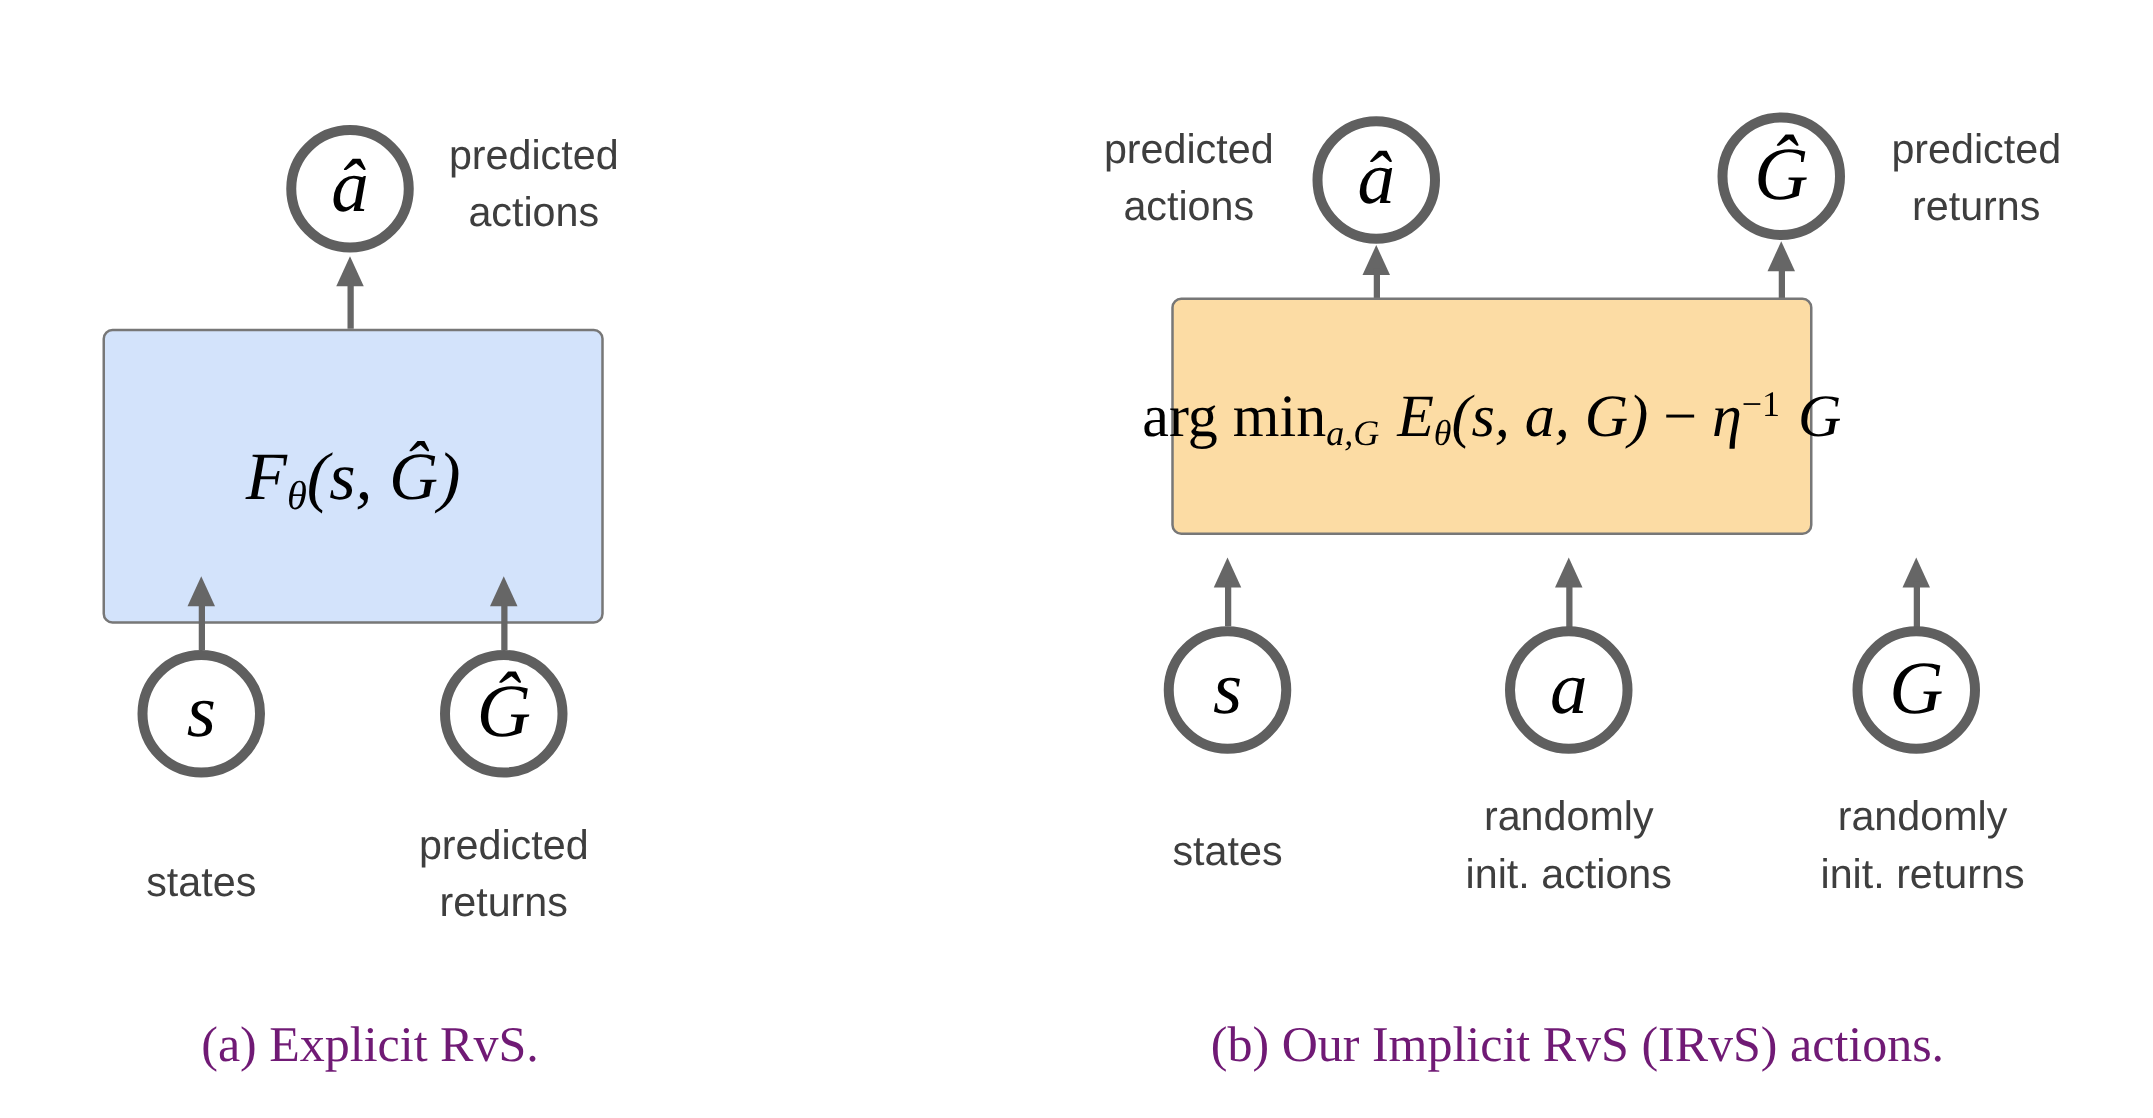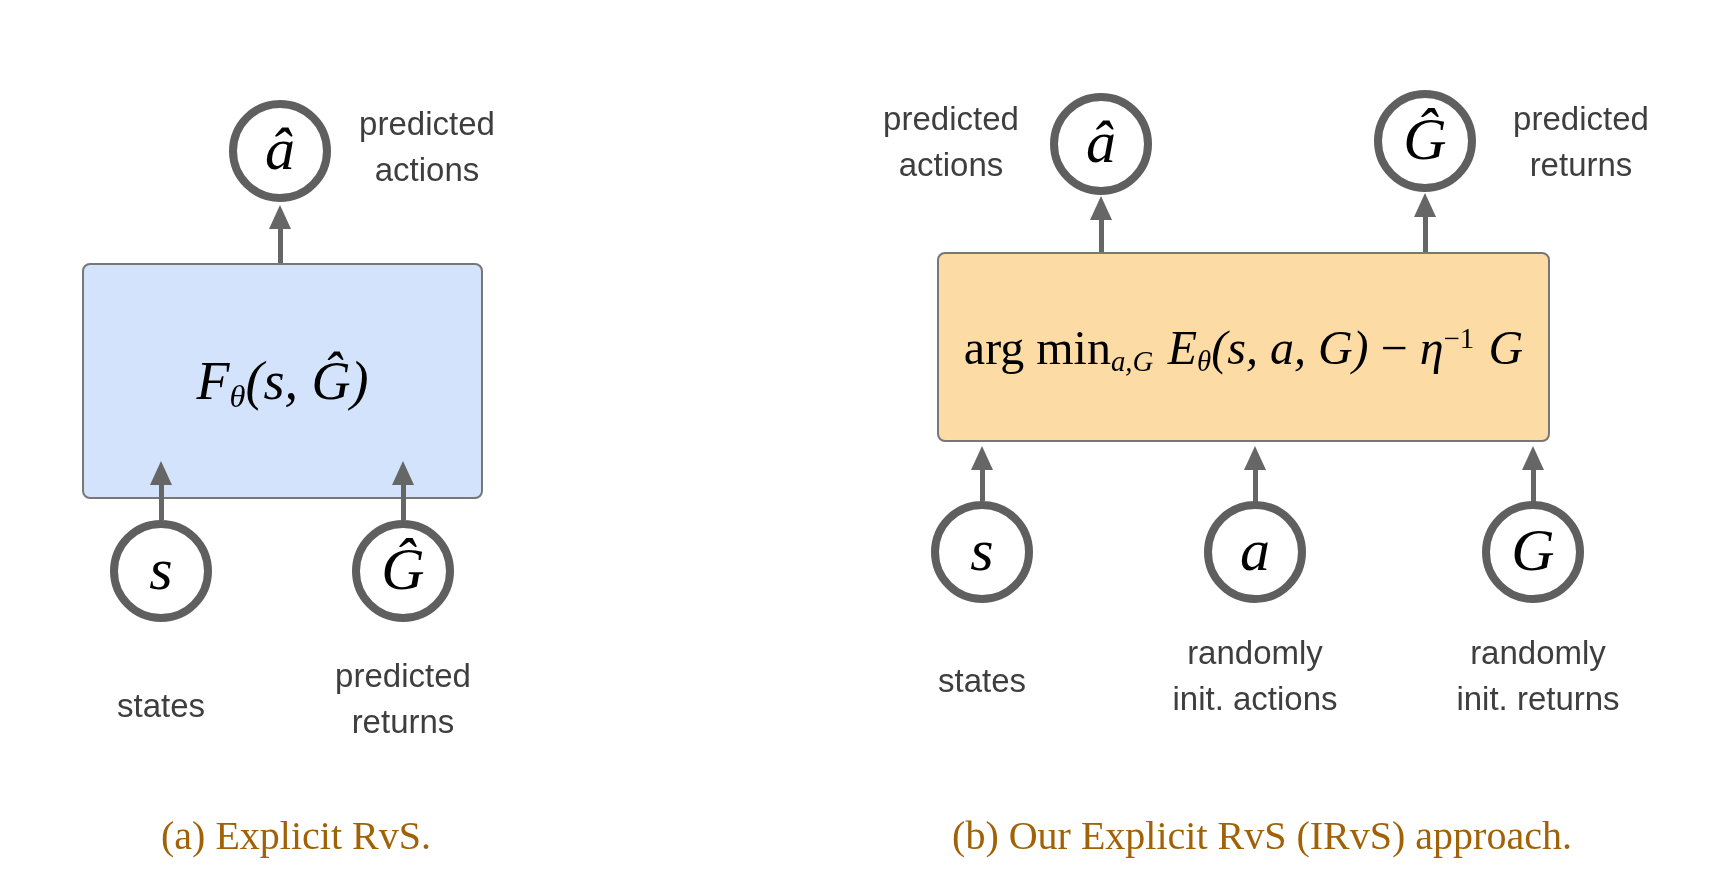--- a/index.html
+++ b/index.html
@@ -81,21 +81,21 @@
     color: var(--label-text, #3e3e3e);
   }
 
   
   .caption {
     position: absolute;
     transform: translateX(-50%);
     font-family: "Liberation Serif", "DejaVu Serif", serif;
     font-size: 40px;
     line-height: 48px;
-    color: #a16207;
+    color: #701a75;
     white-space: nowrap;
   }
 </style>
 </head>
 <body>
 
 <div class="canvas">
 
   <section class="panel">
 
@@ -138,21 +138,21 @@
 
     <div class="node" style="left:1374px; top:90px;">
       <span class="sym">Ĝ</span>
     </div>
     <div class="lbl" style="left:1581px; top:96px;">predicted
 returns</div>
 
     <div class="arrow" style="left:1090px; top:196px; height:56px;"></div>
     <div class="arrow" style="left:1414px; top:193px; height:59px;"></div>
 
-    <div class="fbox orange" style="left:937px; top:252px; width:613px; height:190px;">
+    <div class="fbox orange" style="left:937px; top:238px; width:513px; height:190px;">
       <span class="math" style="font-size:48px;"><span class="rm">arg min</span><sub>a,G</sub><span class="gapL">E</span><sub>θ</sub><span>(s, a, G)</span><span class="rm"> − </span><span>η</span><sup>−1</sup><span class="gapL">G</span></span>
     </div>
 
     <div class="arrow" style="left:971px; top:446px; height:55px;"></div>
     <div class="arrow" style="left:1244px; top:446px; height:56px;"></div>
     <div class="arrow" style="left:1522px; top:446px; height:56px;"></div>
 
     <div class="node" style="left:931px; top:501px;">
       <span class="sym">s</span>
     </div>
@@ -162,16 +162,16 @@
     <div class="node" style="left:1482px; top:501px;">
       <span class="sym">G</span>
     </div>
 
     <div class="lbl" style="left:982px; top:658px;">states</div>
     <div class="lbl" style="left:1255px; top:630px;">randomly
 init. actions</div>
     <div class="lbl" style="left:1538px; top:630px;">randomly
 init. returns</div>
 
-    <div class="caption" style="left:1262px; top:812px;">(b) Our Explicit RvS (IRvS) approach.</div>
+    <div class="caption" style="left:1262px; top:812px;">(b) Our Implicit RvS (IRvS) actions.</div>
   </section>
 
 </div>
 
 </body></html>

